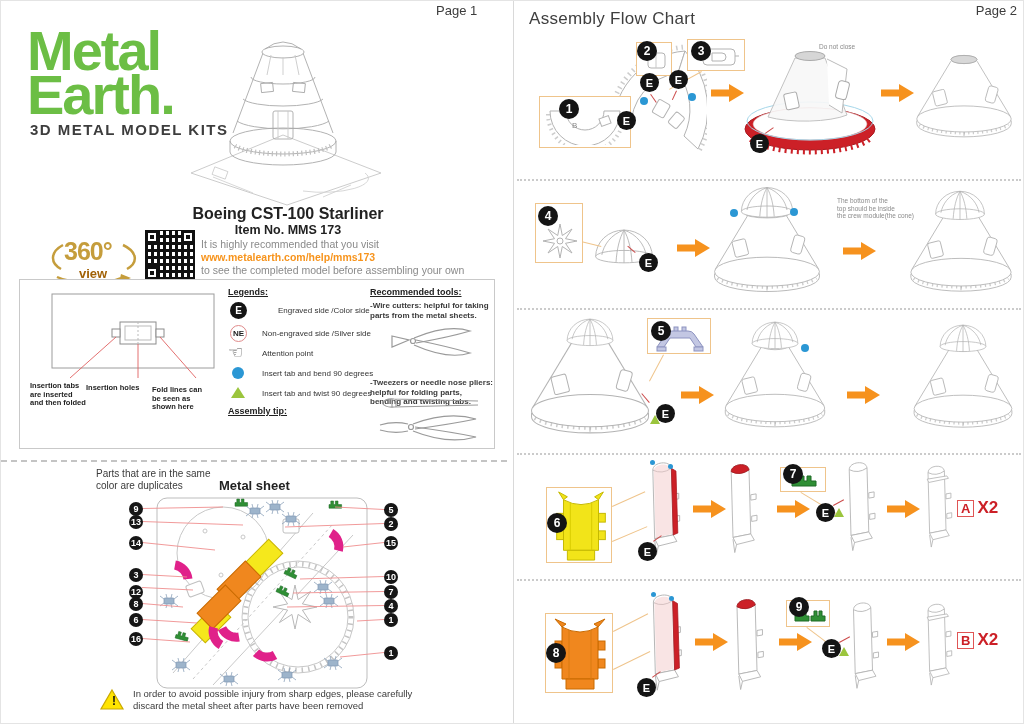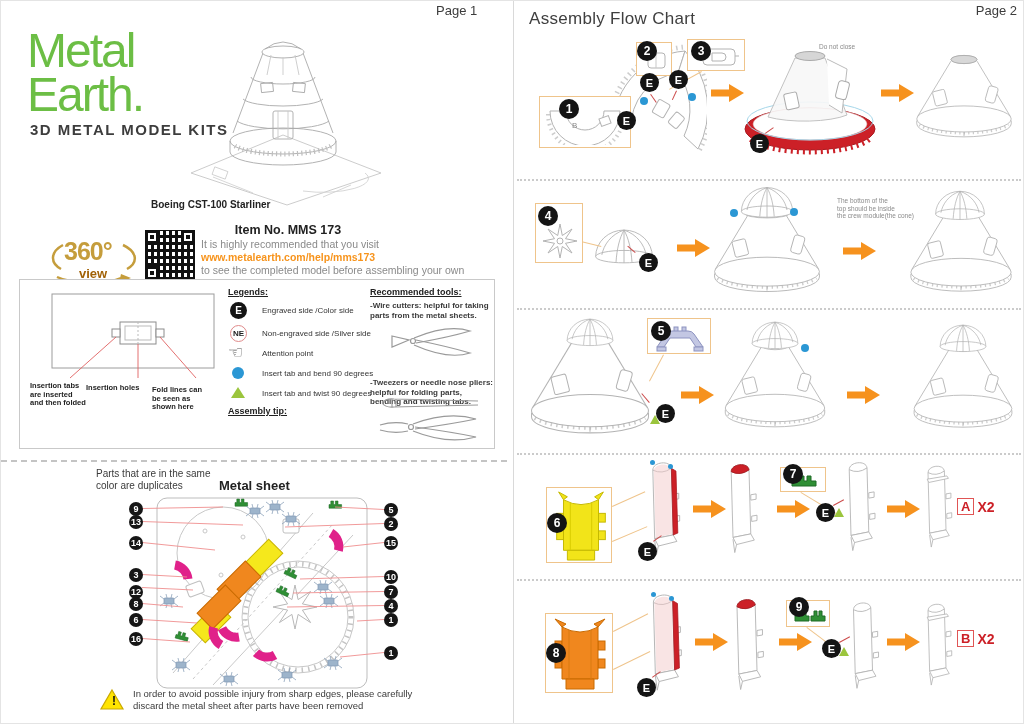--- a/index.html
+++ b/index.html
@@ -13,38 +13,38 @@
 .ebadge{width:19px;height:19px;font-size:11px}
 .stepbox{position:absolute;border:1px solid #efc48b;background:#fff;z-index:2}
 .arrow{position:absolute;width:34px;height:20px;z-index:3}
 .bluedot{position:absolute;border-radius:50%;background:#2b97d4;z-index:5}
 .d8{width:8px;height:8px}.d5{width:5px;height:5px}
 .gtri{position:absolute;width:0;height:0;border-left:5px solid transparent;border-right:5px solid transparent;border-bottom:9px solid #9bc53d;z-index:5}
 .dotsep{position:absolute;border-top:2px dotted #cbcbcb;height:0}
 .numc{position:absolute;width:14px;height:14px;border-radius:50%;background:#161616;color:#fff;font-size:9px;font-weight:bold;display:flex;align-items:center;justify-content:center;z-index:4}
 .lead{position:absolute;height:1px;background:#efc48b;transform-origin:0 0;z-index:1}
 .rlead{position:absolute;height:1px;background:#cc4a4a;transform-origin:0 0;z-index:5}
-.logo{position:absolute;left:26px;top:28px;color:#6cbe45;font-weight:normal;font-size:48px;line-height:44px;letter-spacing:-2px}
+.logo{position:absolute;left:26px;top:28px;color:#6cbe45;font-weight:bold;font-size:56px;line-height:44px;letter-spacing:-2px}
 .tagline{position:absolute;left:29px;top:120px;font-size:15px;font-weight:bold;color:#3d3d3d;letter-spacing:1.5px}
-.ptitle{position:absolute;left:150px;top:198px;width:274px;font-size:10px;font-weight:bold;color:#222}
+.ptitle{position:absolute;left:150px;top:204px;width:274px;text-align:center;font-size:16px;font-weight:bold;color:#222}
 .pitem{position:absolute;left:150px;top:222px;width:274px;text-align:center;font-size:12.5px;font-weight:bold;color:#222}
 .rec{position:absolute;left:200px;top:237px;font-size:10.5px;line-height:13px;color:#8a8a8a}
 .rec .url{color:#f7941d;font-weight:bold}
 .lbox{position:absolute;left:18px;top:278px;width:476px;height:170px;border:1px solid #c9c9c9;background:#fff}
 .ltitle{position:absolute;font-size:9px;font-weight:bold;color:#222;text-decoration:underline}
 .ltext{position:absolute;font-size:8px;color:#333}
 .tip{position:absolute;font-size:7.5px;font-weight:bold;color:#3b3b3b;line-height:9px;white-space:pre-line}
 .tooltxt{position:absolute;font-size:8px;font-weight:bold;color:#3b3b3b;line-height:9.5px;white-space:pre-line}
 .flabel{position:absolute;font-size:7.5px;font-weight:bold;color:#222;line-height:8.5px;white-space:pre-line}
 .lgE{position:absolute;width:17px;height:17px;border-radius:50%;background:#141414;color:#fff;font-weight:bold;font-size:10px;display:flex;align-items:center;justify-content:center}
 .lgNE{position:absolute;width:17px;height:17px;border-radius:50%;background:#fff;border:1.5px solid #e08a8a;color:#222;font-weight:bold;font-size:8px;display:flex;align-items:center;justify-content:center}
 .hand{position:absolute;font-size:17px;color:#555;line-height:17px}
 .dup{position:absolute;display:flex;align-items:center;gap:3px;z-index:6}
 .dl{border:1.5px solid #e05555;color:#cc2027;font-weight:bold;font-size:13px;padding:0 3px;line-height:15px}
-.dc{color:#cc2027;font-weight:bold;font-size:14px}
+.dc{color:#cc2027;font-weight:bold;font-size:17px}
 .qr{position:absolute;left:142px;top:227px;width:54px;height:54px;background:#fff;padding:2px}
 .qrin{position:relative;width:50px;height:50px;background-image:repeating-linear-gradient(90deg,#111 0 3px,transparent 3px 6px),repeating-linear-gradient(0deg,#111 0 3px,#fff 3px 7px)}
 .qf{position:absolute;width:14px;height:14px;border:3px solid #111;background:#fff}
 .qf::after{content:"";position:absolute;inset:2px;background:#111}
 .b360{position:absolute;left:46px;top:232px;width:94px;height:54px}
 .b360 .v{position:absolute;left:17px;top:4px;color:#c59d3c;font-weight:bold;font-size:25px;letter-spacing:-1px}
 .b360 .w{position:absolute;left:32px;top:33px;color:#a16207;font-weight:bold;font-size:13px}
 .fc-title{position:absolute;left:528px;top:8px;font-size:17px;color:#3f3f3f;letter-spacing:.3px}
 .note{position:absolute;font-size:6.5px;line-height:7.5px;color:#8a8a8a;white-space:pre-line}
 .warn1{position:absolute;font-size:9.5px;color:#3b3b3b;line-height:12px}
@@ -167,21 +167,21 @@
  <div class="flabel" style="left:10px;top:102px">Insertion tabs
 are inserted
 and then folded</div>
  <div class="flabel" style="left:66px;top:104px">Insertion holes</div>
  <div class="flabel" style="left:132px;top:106px">Fold lines can
 be seen as
 shown here</div>
 
  <div class="ltitle" style="left:208px;top:7px">Legends:</div>
  <div class="lgE" style="left:210px;top:22px">E</div>
- <div class="ltext" style="left:242px;top:26px">Engraved side /Color side</div>
+ <div class="ltext" style="left:258px;top:26px">Engraved side /Color side</div>
  <div class="lgNE" style="left:210px;top:45px">NE</div>
  <div class="ltext" style="left:242px;top:49px">Non-engraved side /Silver side</div>
  <div class="hand" style="left:208px;top:64px">☜</div>
  <div class="ltext" style="left:242px;top:69px">Attention point</div>
  <div class="abs" style="left:212px;top:87px;width:12px;height:12px;border-radius:50%;background:#2b97d4"></div>
  <div class="ltext" style="left:242px;top:89px">Insert tab and bend 90 degrees</div>
  <div class="gtri" style="left:211px;top:107px;border-bottom-width:11px;border-left-width:7px;border-right-width:7px"></div>
  <div class="ltext" style="left:242px;top:109px">Insert tab and twist 90 degrees</div>
  <div class="ltitle" style="left:208px;top:126px">Assembly tip:</div>
 

